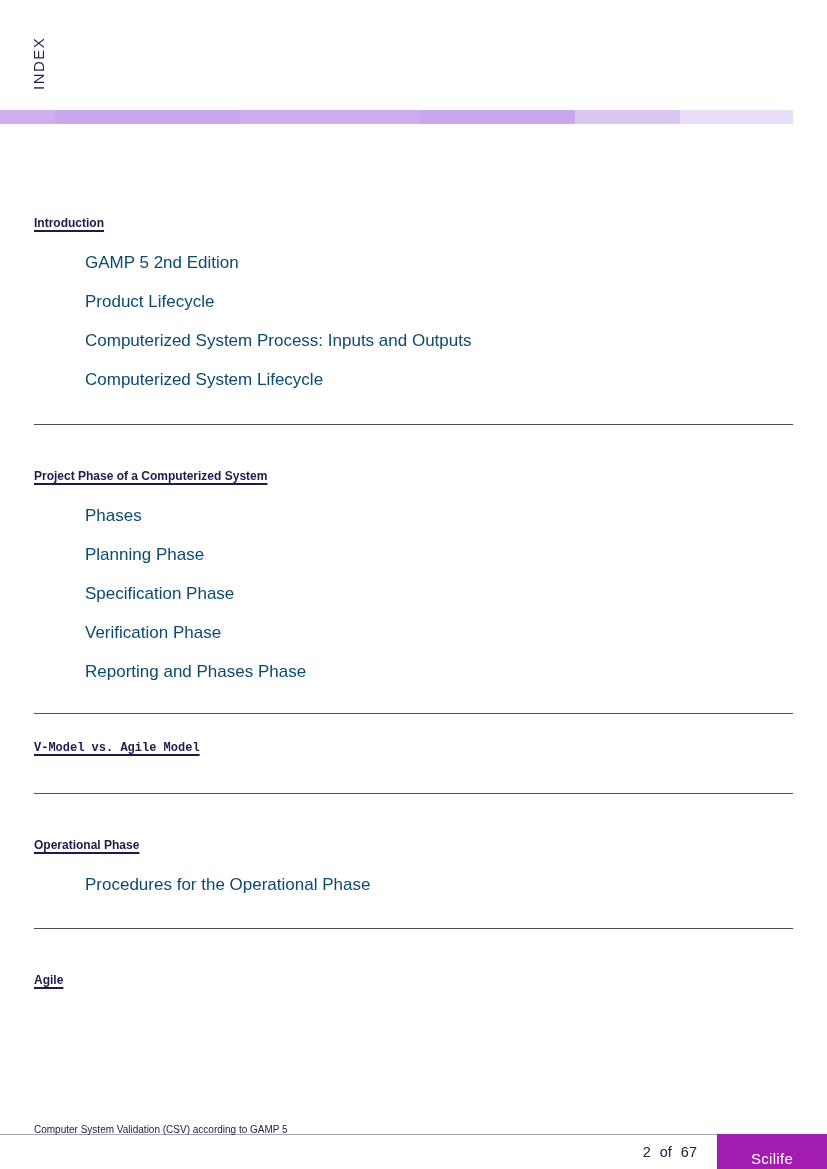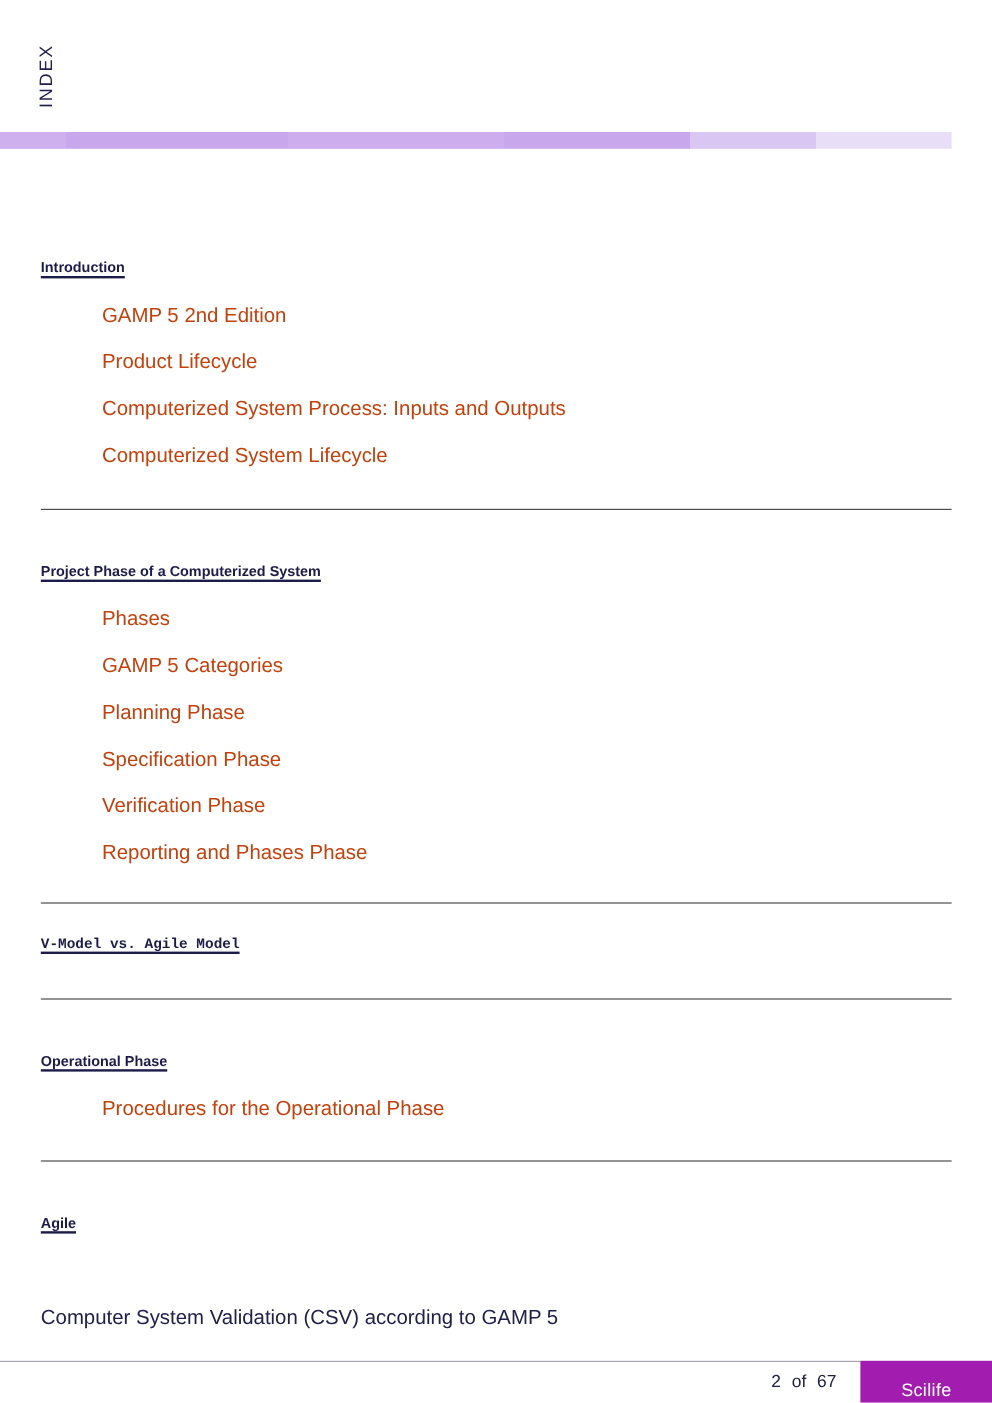--- a/index.html
+++ b/index.html
@@ -68,21 +68,21 @@
   }
   .toc-heading.first { margin-top: 212px; }
   .mt41 { margin-top: 23px; font-family: Liberation Mono, monospace; }
 
   .toc-list { list-style: none; }
   .toc-item {
     margin-top: 17px;
     padding-left: 51px;
     font-size: 17px;
     line-height: 22px;
-    color: #c2410c;
+    color: #0c4a6e;
   }
 
   .divider {
     height: 0;
     border: none;
     border-top: 1.5px solid #4e4e4e;
   }
   .d1 { margin-top: 33px; }
   .d2 { margin-top: 30px; }
   .d3 { margin-top: 33px; }
@@ -93,22 +93,22 @@
     position: absolute;
     left: 0;
     top: 1134px;
     width: 717px;
     height: 0;
     border-top: 1.5px solid #a6a6ae;
   }
   .footer-title {
     position: absolute;
     left: 34px;
-    top: 1089px;
-    font-size: 17px;
+    top: 1121px;
+    font-size: 10px;
     line-height: 18px;
     color: #20204b;
   }
   .footer-pagenum {
     position: absolute;
     right: 130px;
     top: 1143px;
     display: flex;
     gap: 9px;
     font-size: 14.5px;
@@ -150,21 +150,20 @@
       <li class="toc-item">Product Lifecycle</li>
       <li class="toc-item">Computerized System Process: Inputs and Outputs</li>
       <li class="toc-item">Computerized System Lifecycle</li>
     </ul>
 
     <hr class="divider d1">
 
     <div class="toc-heading">Project Phase of a Computerized System</div>
     <ul class="toc-list">
       <li class="toc-item">Phases</li>
-      <li class="toc-item">GAMP 5 Categories</li>
       <li class="toc-item">Planning Phase</li>
       <li class="toc-item">Specification Phase</li>
       <li class="toc-item">Verification Phase</li>
       <li class="toc-item">Reporting and Phases Phase</li>
     </ul>
 
     <hr class="divider d2">
 
     <div class="toc-heading mt41">V-Model vs. Agile Model</div>
 

